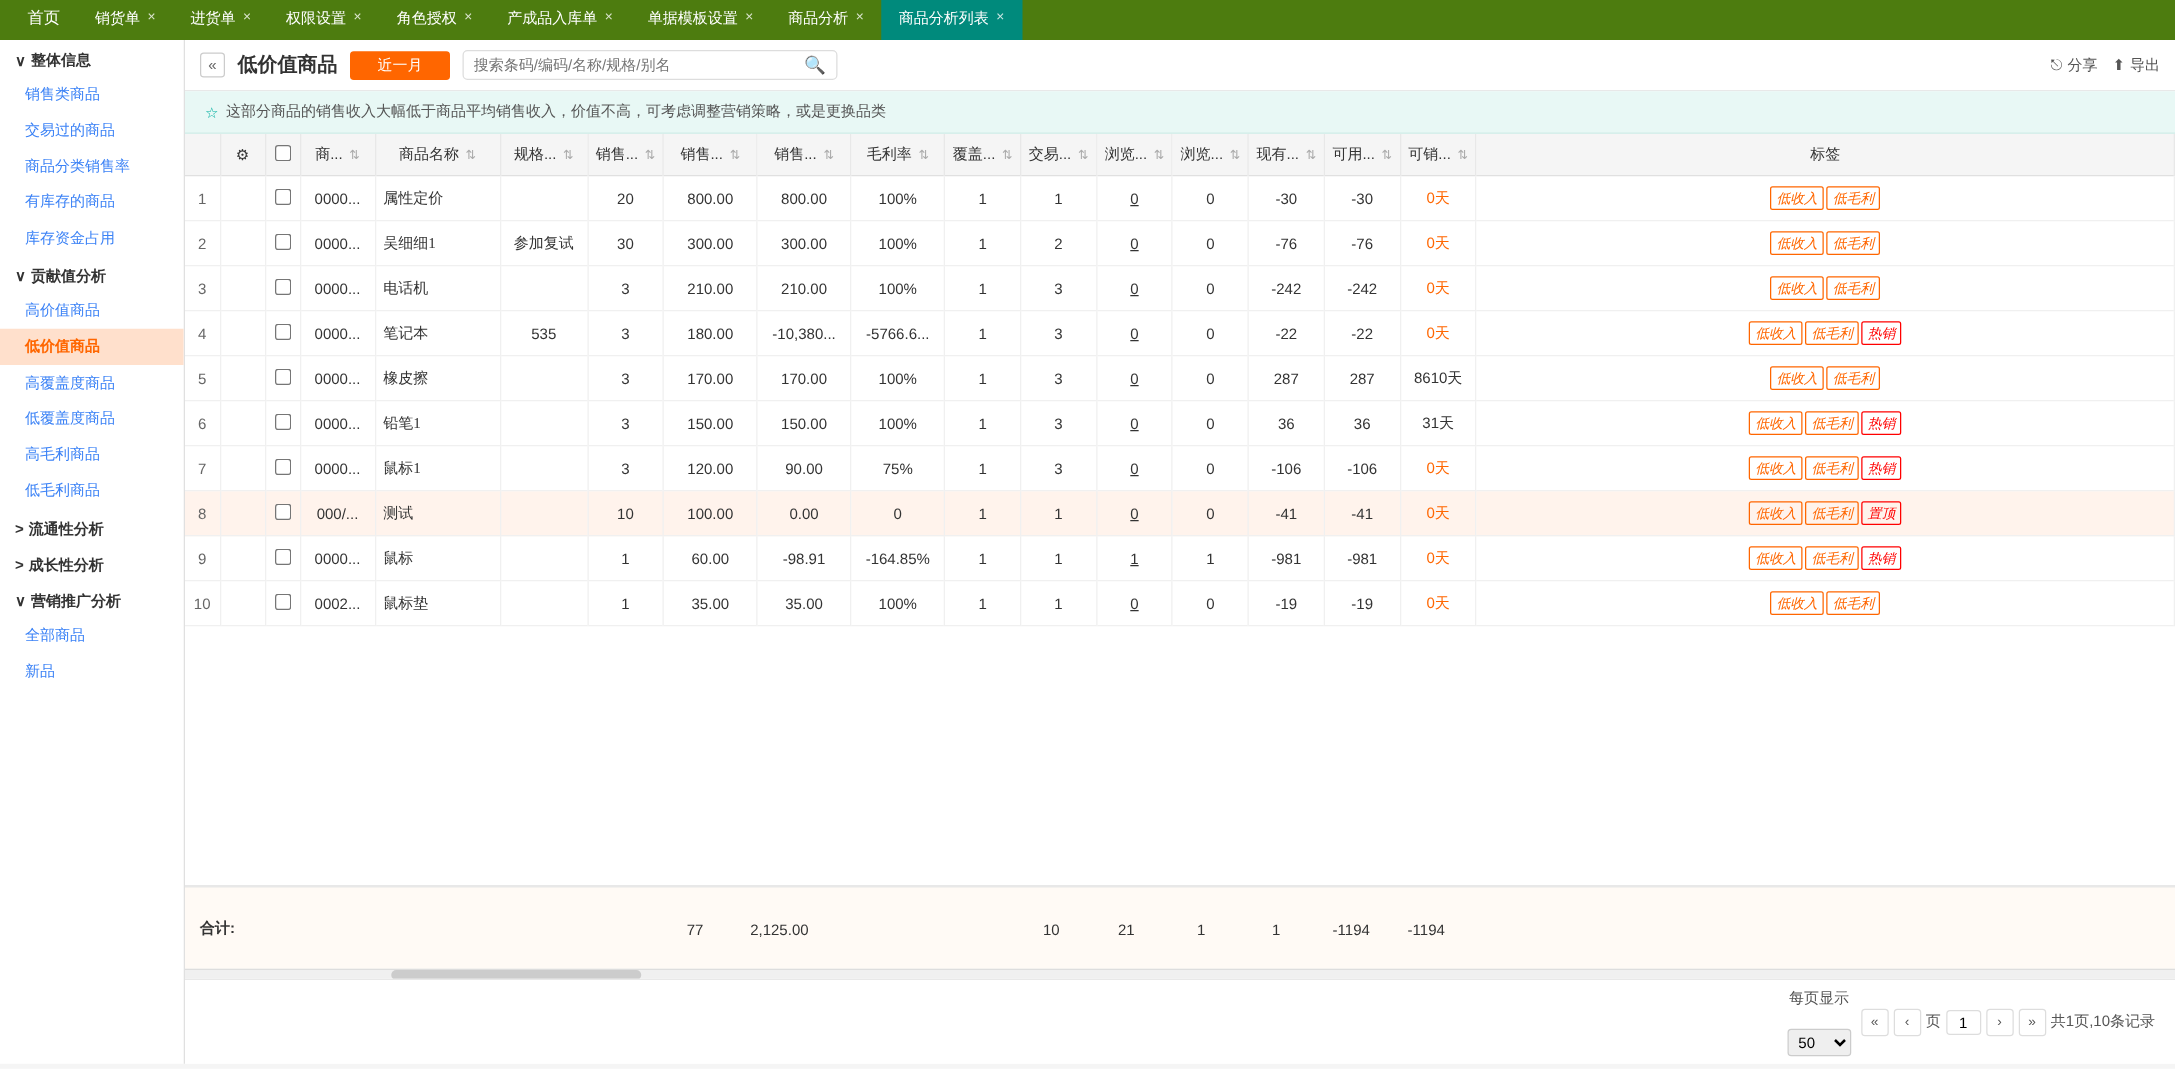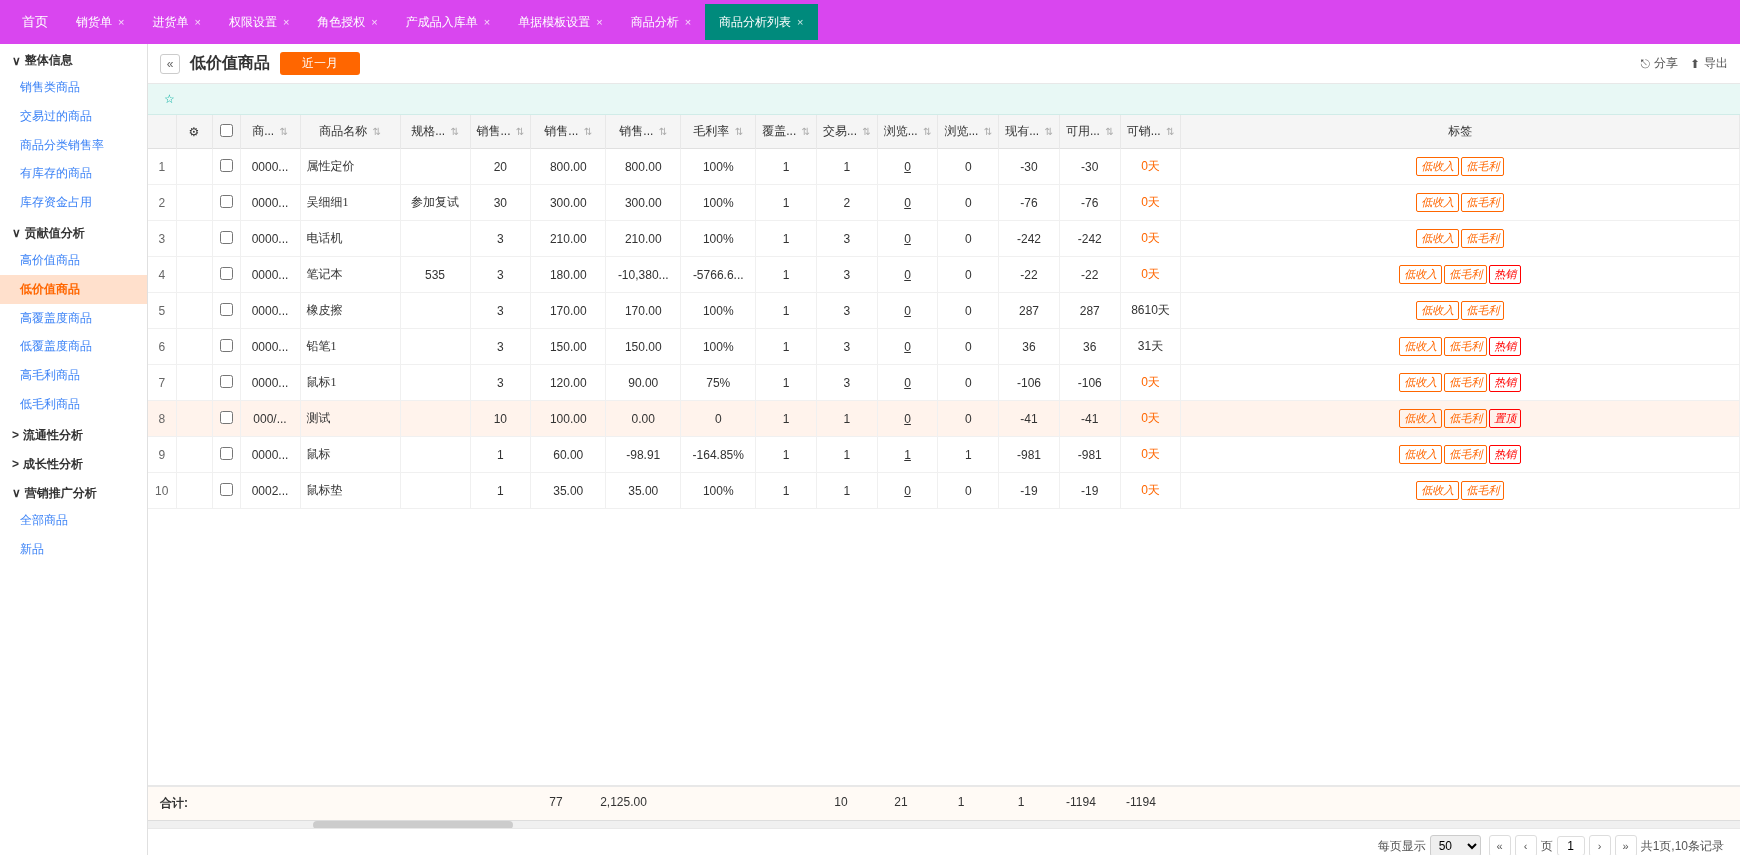--- a/index.html
+++ b/index.html
@@ -1,23 +1,23 @@
 <!DOCTYPE html>
 <html><head>
   <meta charset="utf-8">
   <style>
     * { box-sizing: border-box; margin: 0; padding: 0; font-family: 'Microsoft YaHei', Arial, sans-serif; font-size: 12px; }
     body { background: #f5f5f5; overflow: hidden; width: 1740px; height: 855px; }
 
     
     .top-nav {
-      height: 44px;
-      background: #d946ef;
-      display: flex;
-      align-items: center;
+      height: 32px;
+      background: #4d7c0f;
+      display: flex;
+      align-items: flex-end;
       padding: 0 8px;
       gap: 0;
     }
     .nav-item {
       height: 36px;
       display: flex;
       align-items: center;
       padding: 0 14px;
       color: white;
       cursor: pointer;
@@ -184,40 +184,40 @@
     .tag-orange { color: #ff6600; border-color: #ff6600; }
     .tag-red { color: #ff0000; border-color: #ff0000; }
     .underline { text-decoration: underline; cursor: pointer; }
     .row-num { color: #666; }
 
     
     .footer-totals {
       background: #fffaf5;
       border-top: 2px solid #e8e8e8;
       display: flex;
-      align-items: flex-start;
-      padding: 8px 12px;
+      align-items: flex-end;
+      padding: 24px 12px;
       font-size: 12px;
       color: #333;
       gap: 0;
     }
     .total-label { font-weight: bold; margin-right: 16px; color: #333; }
 
     
     .pagination-bar {
       display: flex;
       align-items: center;
       justify-content: flex-end;
       padding: 6px 16px;
       border-top: 1px solid #e8e8e8;
       background: white;
       gap: 8px;
     }
     .pagination-bar .per-page {
-      display: flex; align-items: center; gap: 4px; color: #555;
+      display: flex; align-items: center; gap: 16px; color: #555; flex-direction: column;
     }
     .per-page select {
       border: 1px solid #ccc; border-radius: 3px; padding: 2px 4px;
       font-size: 12px; cursor: pointer;
     }
     .page-nav { display: flex; align-items: center; gap: 4px; color: #555; }
     .page-btn {
       width: 22px; height: 22px; border: 1px solid #ddd; border-radius: 3px;
       display: flex; align-items: center; justify-content: center;
       cursor: pointer; font-size: 11px; color: #555;
@@ -319,34 +319,39 @@
     <div class="sidebar-item">全部商品</div>
     <div class="sidebar-item">新品</div>
   </div>
 
   <div class="content-area">
 
     <div class="content-header">
       <div class="collapse-btn">«</div>
       <span class="page-title">低价值商品</span>
       <button class="time-filter-btn">近一月</button>
+      <div class="search-box">
+        <input type="text" placeholder="搜索条码/编码/名称/规格/别名" style="">
+        <span class="search-icon">🔍</span>
+      </div>
       <div class="header-actions">
         <div class="action-btn">
           <span>⎋</span>
           <span>分享</span>
         </div>
         <div class="action-btn">
           <span>⬆</span>
           <span>导出</span>
         </div>
       </div>
     </div>
 
     <div class="info-banner">
       <span class="info-icon">☆</span>
+      <span>这部分商品的销售收入大幅低于商品平均销售收入，价值不高，可考虑调整营销策略，或是更换品类</span>
     </div>
 
     <div class="table-container">
       <table>
         <thead>
           <tr>
               <th style="width: 28px;"></th>
             <th style="width:36px">⚙</th>
             <th style="width:28px"><input type="checkbox" style=""></th>
             <th style="width:60px">商... <span class="sort-icon">⇅</span></th>

